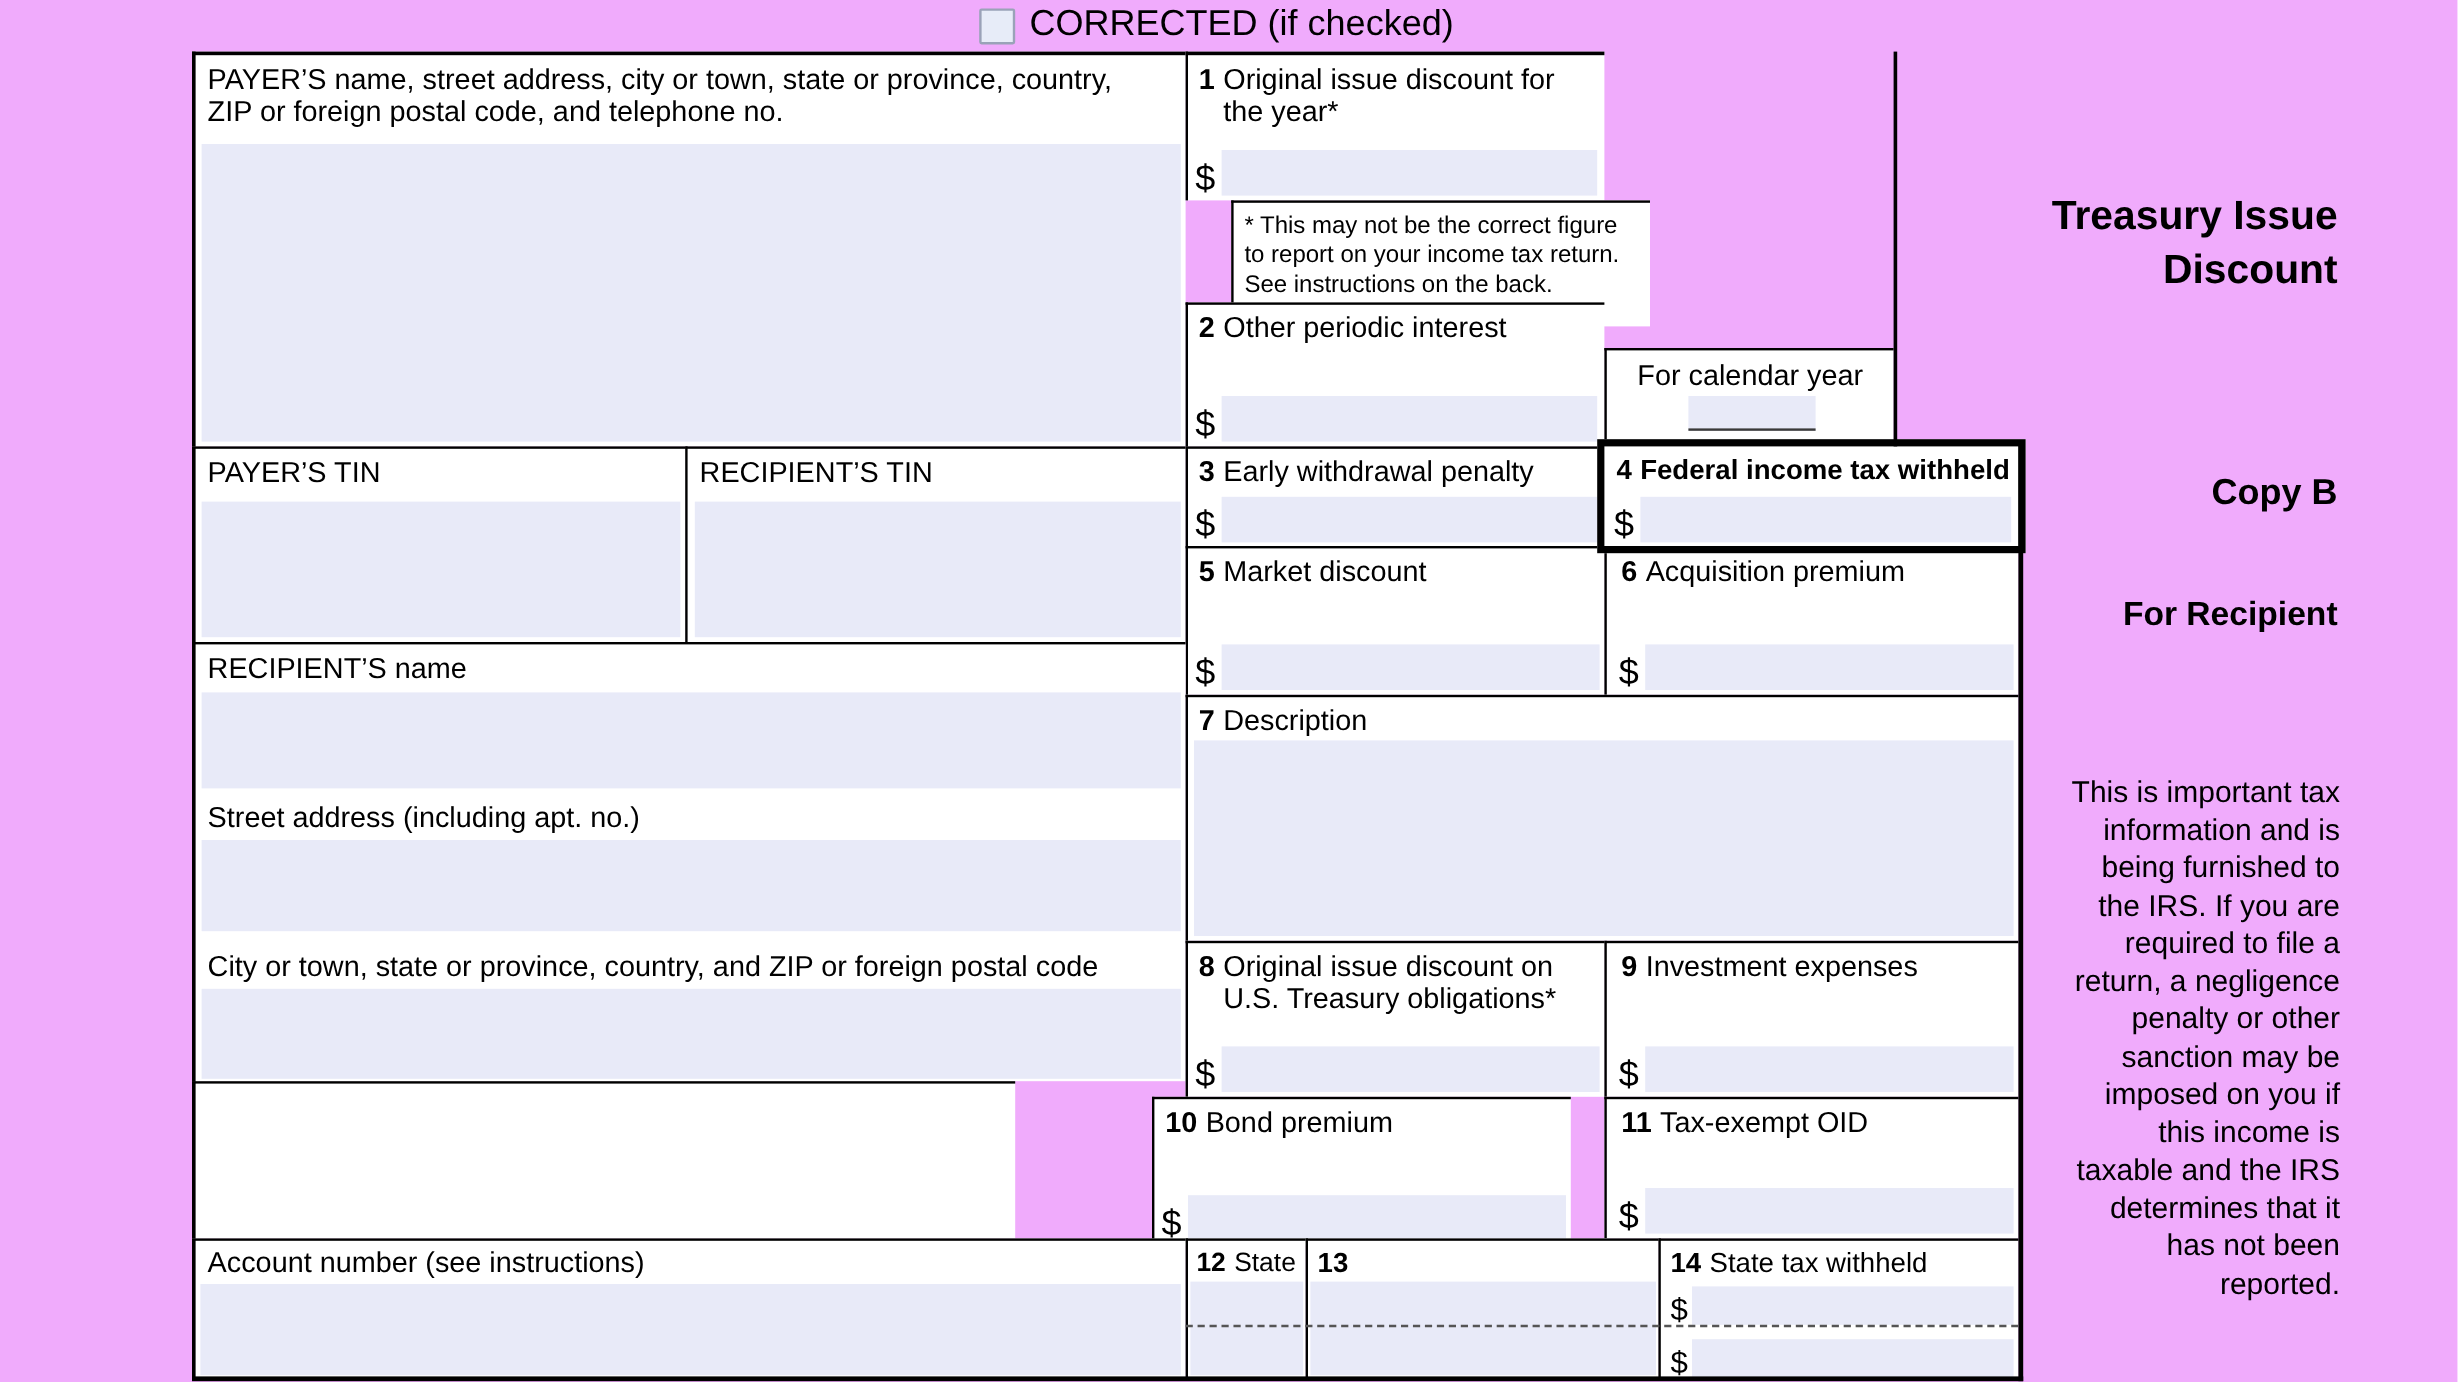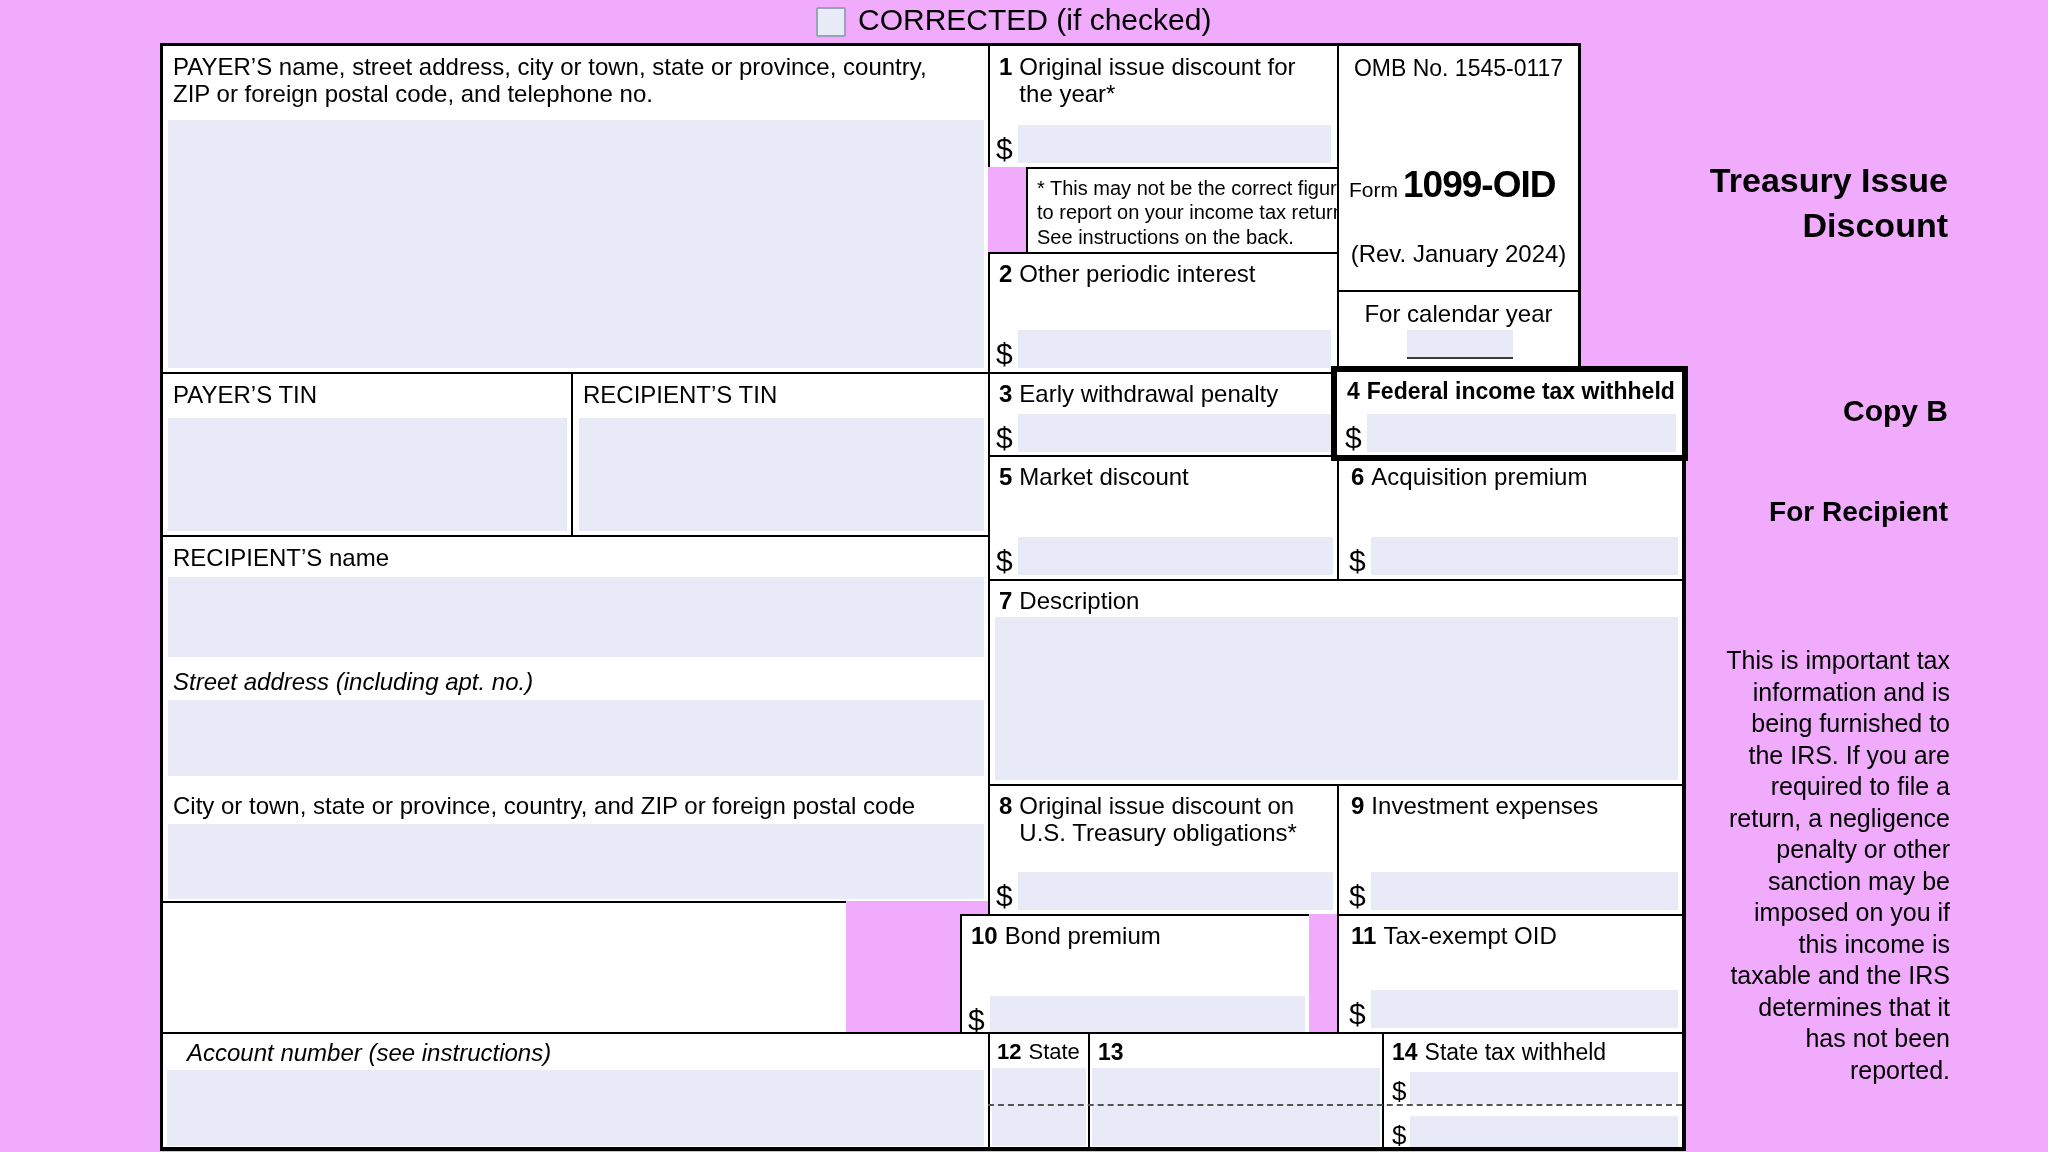--- a/index.html
+++ b/index.html
@@ -92,28 +92,20 @@
     <div class="lbl" style="left:9px;top:7px;">
         <span class="num">2</span>
         <span class="txt">Other periodic interest</span>
       </div>
     <div class="money" style="left:6px;right:6px;bottom:4px;">
       <span class="cur">$</span>
       <div class="fld"></div>
     </div>
   </div>
 
-  <div class="cell bt3 bl" style="left:1337px;top:43px;width:241px;height:247px;">
-    <div class="omb-no">OMB No. 1545-0117</div>
-    <div class="form-row">
-      <span class="form-word">Form</span>
-      <span class="form-number">1099-OID</span>
-    </div>
-    <div class="rev">(Rev. January 2024)</div>
-  </div>
 
   <div class="cell bt bl" style="left:1337px;top:290px;width:241px;height:82px;">
     <div class="cal-label">For calendar year</div>
     <div class="cal-input"></div>
   </div>
 
   <div class="cell bt bl3" style="left:160px;top:372px;width:411px;height:163px;">
     <div class="lbl" style="left:10px;top:8px;">
         <span class="txt">PAYER’S TIN</span>
       </div>
@@ -158,21 +150,21 @@
       <span class="cur">$</span>
       <div class="fld"></div>
     </div>
   </div>
 
   <div class="cell bt bl3" style="left:160px;top:535px;width:828px;height:366px;">
     <div class="lbl" style="left:10px;top:8px;">
         <span class="txt">RECIPIENT’S name</span>
       </div>
     <div class="field" style="left:5px;right:4px;top:40px;height:80px;"></div>
-    <div class="lbl" style="left:10px;top:132px;font-style:italic;">
+    <div class="lbl" style="left:10px;top:132px;">
         <span class="txt">Street address (including apt. no.)</span>
       </div>
     <div class="field" style="left:5px;right:4px;top:163px;height:76px;"></div>
     <div class="lbl" style="left:10px;top:256px;">
         <span class="txt">City or town, state or province, country, and ZIP or foreign postal code</span>
       </div>
     <div class="field" style="left:5px;right:4px;top:287px;bottom:2px;"></div>
   </div>
 
   <div class="cell bt bl" style="left:988px;top:579px;width:694px;height:205px;">
@@ -224,21 +216,21 @@
         <span class="num">11</span>
         <span class="txt">Tax-exempt OID</span>
       </div>
     <div class="money" style="left:10px;right:4px;bottom:4px;">
       <span class="cur">$</span>
       <div class="fld"></div>
     </div>
   </div>
 
   <div class="cell bt bl3" style="left:160px;top:1032px;width:828px;height:117px;">
-    <div class="lbl" style="left:24px;top:6px;font-style:italic;">
+    <div class="lbl" style="left:10px;top:6px;">
         <span class="txt">Account number (see instructions)</span>
       </div>
     <div class="field" style="left:4px;right:4px;top:36px;bottom:3px;"></div>
   </div>
 
   <div class="cell bt bl" style="left:988px;top:1032px;width:100px;height:117px;">
     <div class="lbl" style="left:7px;top:6px;font-size:22px;">
         <span class="num">12</span>
         <span class="txt">State</span>
       </div>

